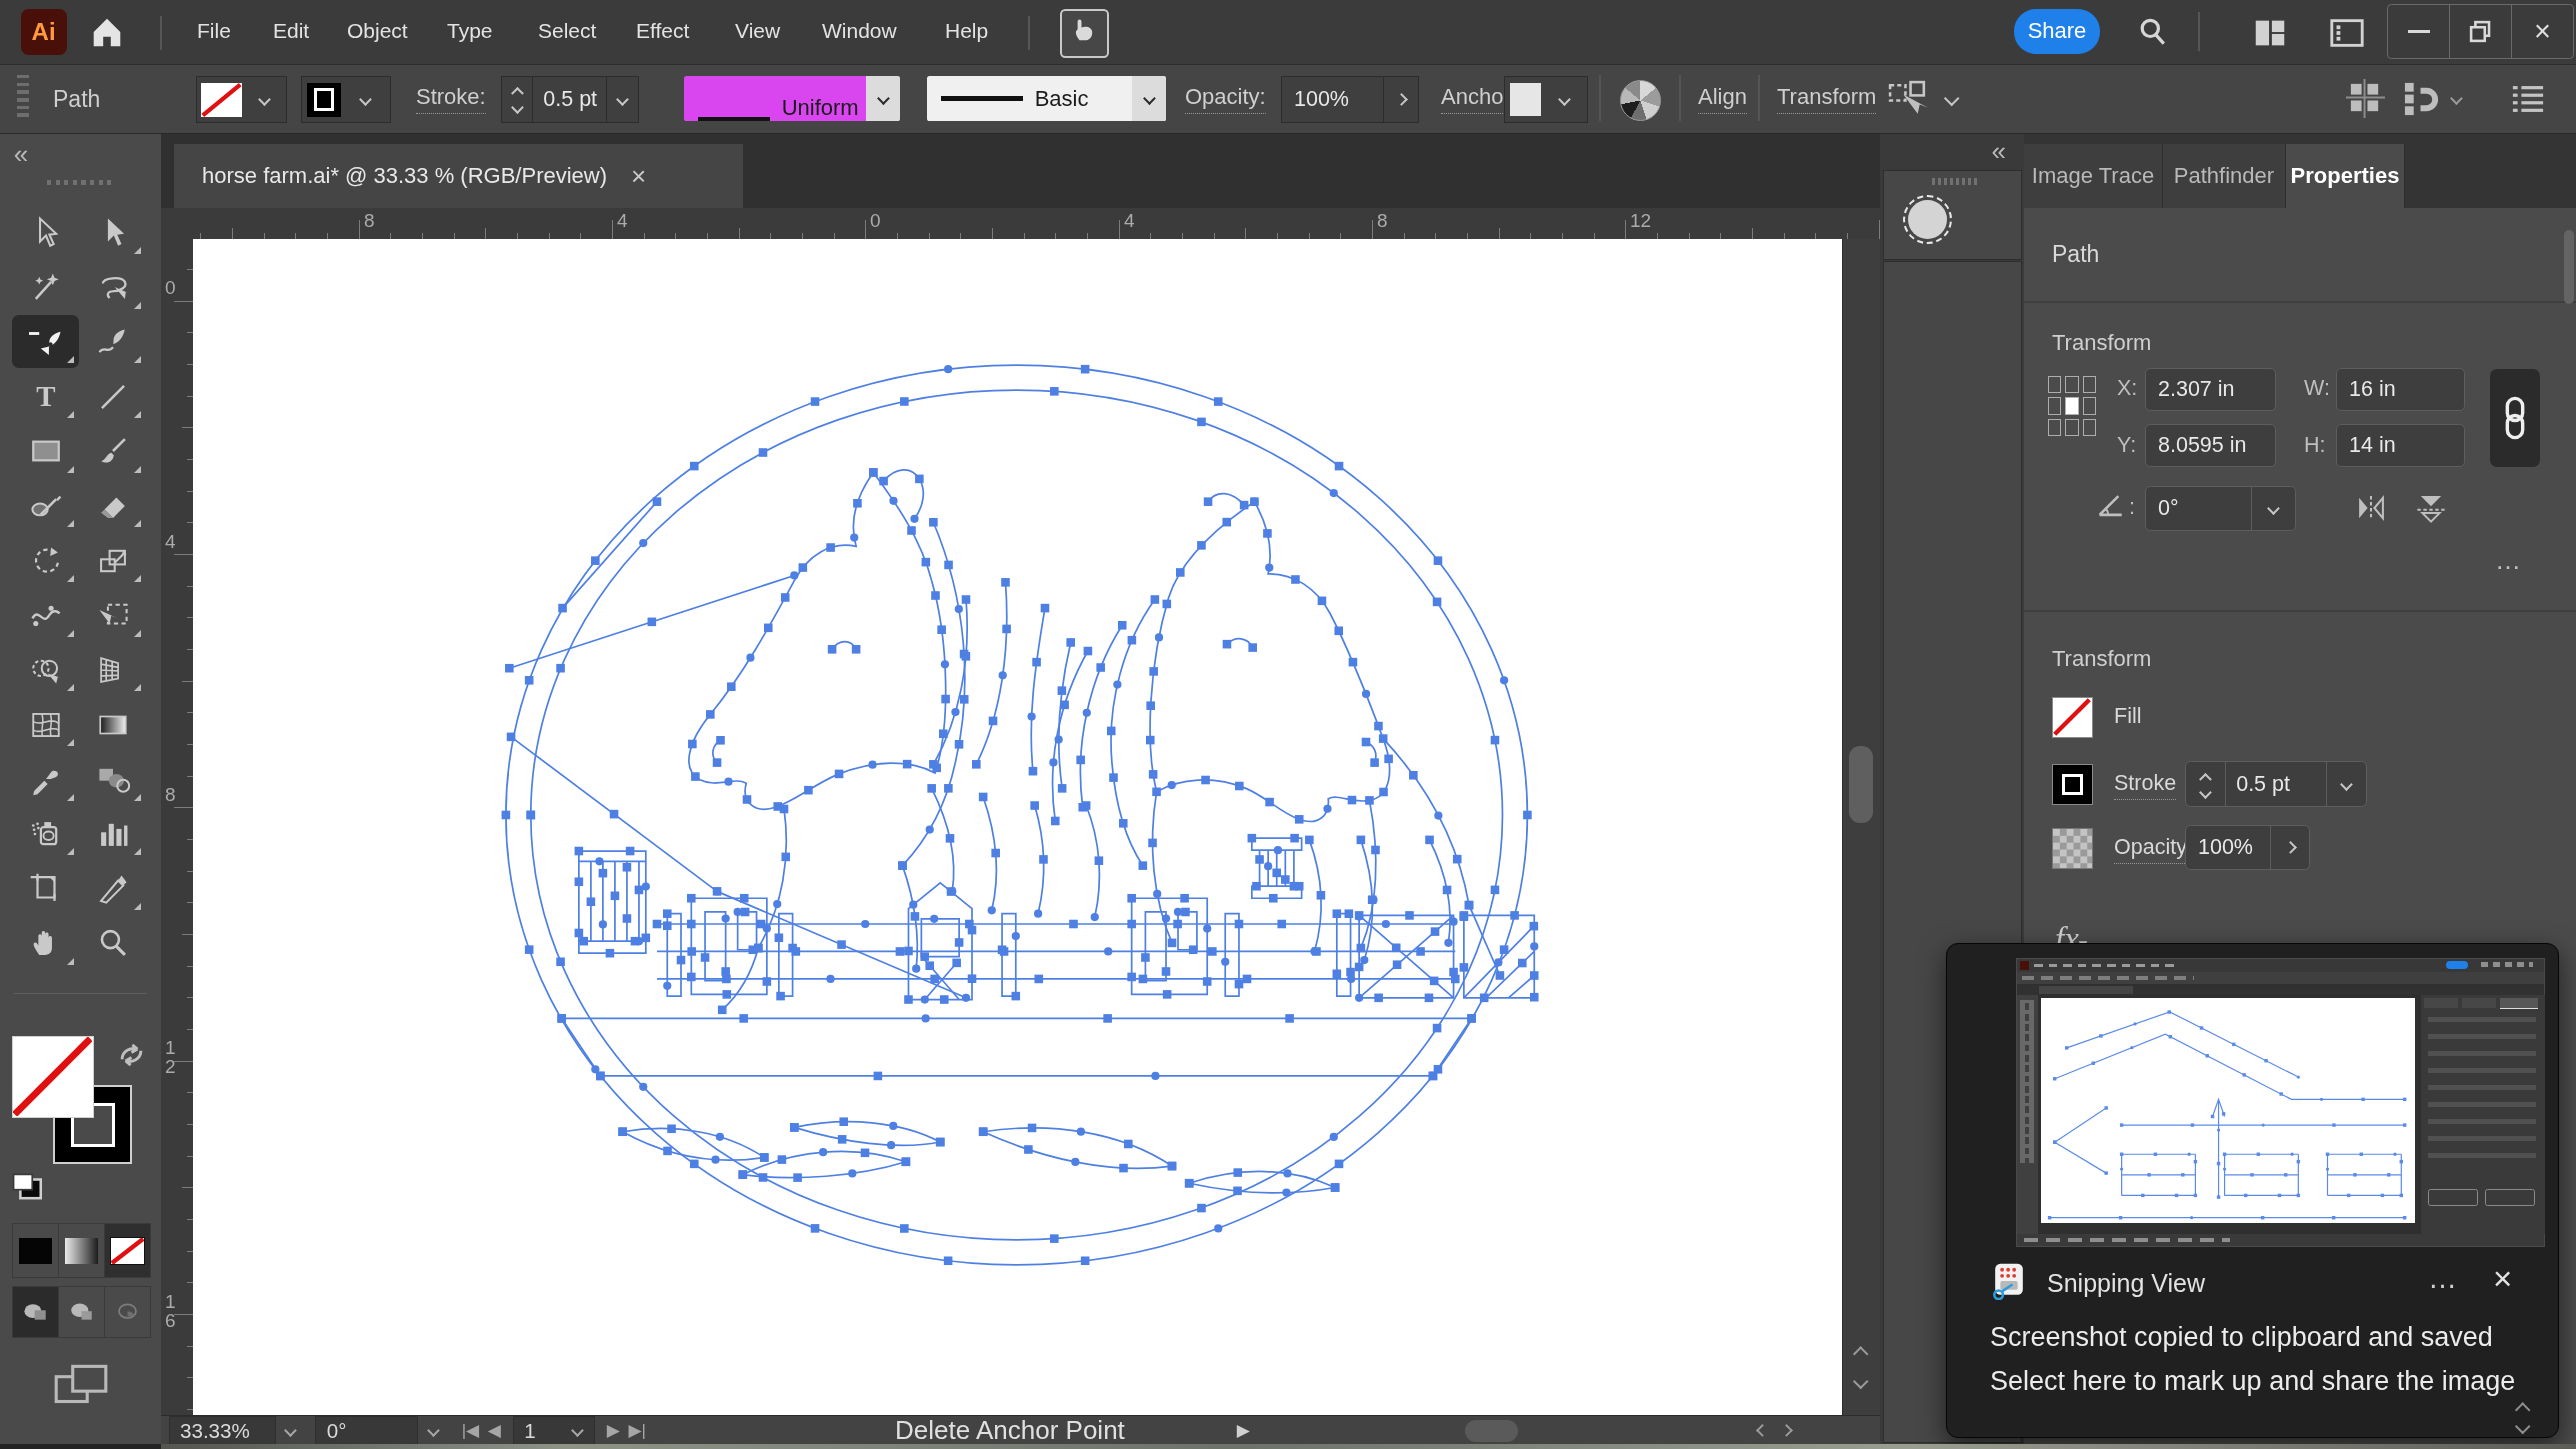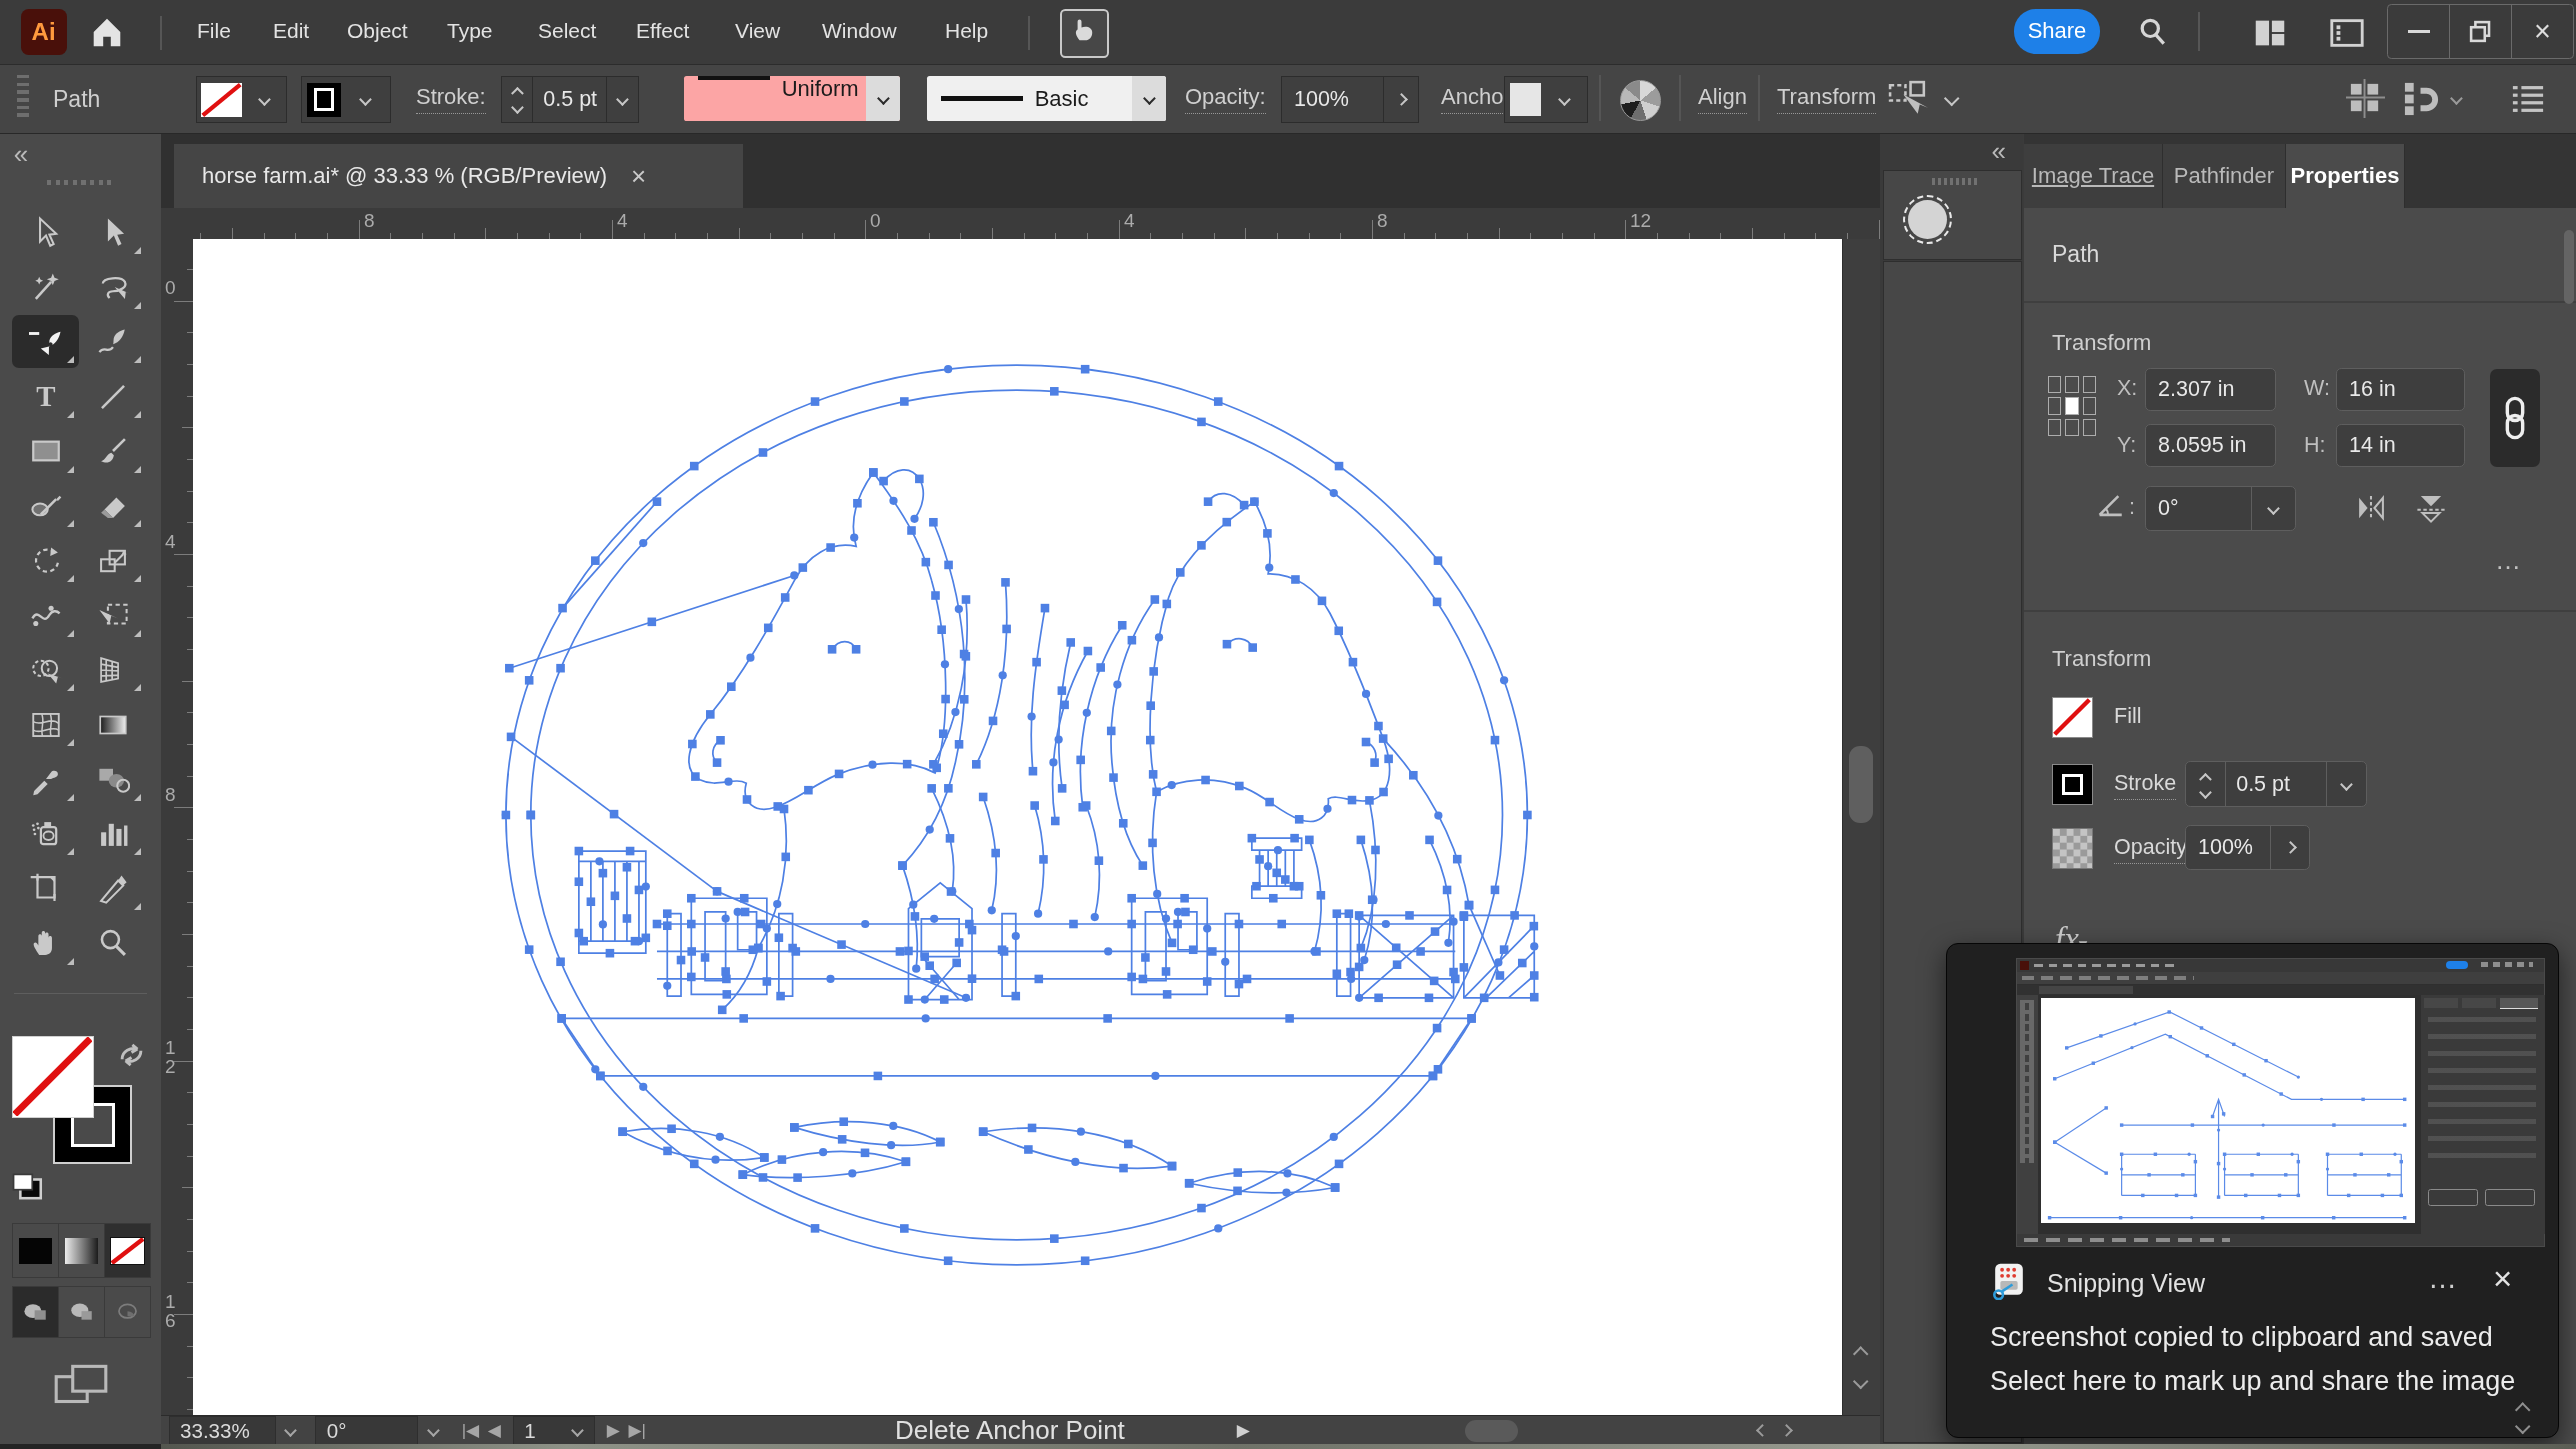--- a/index.html
+++ b/index.html
@@ -126,21 +126,21 @@
       <span class="cv s" style="margin-bottom:3.4px;"></span>
     </div>
     <div class="abs combo" style="left:532px;top:11px;width:105px;height:45px;">
       <span style="font-size:21.5px;color:#E8E8E8;padding-left:10.3px;flex:1;">0.5 pt</span>
       <div class="sep"></div>
       <div style="width:31px;display:flex;justify-content:center;">
           <span class="cv s"></span>
         </div>
     </div>
 
-    <div class="abs" style="left:684px;top:11px;width:216px;height:45px;background:#fca5a5;border-radius:2.6px;display:flex;align-items:flex-start;">
+    <div class="abs" style="left:684px;top:11px;width:216px;height:45px;background:#d946ef;border-radius:2.6px;display:flex;align-items:flex-end;">
       <div style="width:72px;height:4.3px;background:#111;margin-left:13.7px;"></div>
       <span style="color:#1B1B1B;font-size:22px;margin-left:12px;flex:1;">Uniform</span>
       <div style="width:34px;height:100%;background:#DCDCDC;display:flex;align-items:center;justify-content:center;border-radius:0 2.6px 2.6px 0;">
           <span class="cv s dk"></span>
         </div>
     </div>
 
     <div class="abs" style="left:927px;top:11px;width:239px;height:45px;background:#F0F0F0;border-radius:2.6px;display:flex;align-items:center;">
       <div style="width:82px;height:4.3px;background:#111;margin-left:13.7px;"></div>
       <span style="color:#1B1B1B;font-size:22px;margin-left:12px;flex:1;">Basic</span>
@@ -1091,21 +1091,21 @@
     <span class="abs" style="right:17px;top:1.7px;font-size:26px;color:#B9B9B9;">«</span>
     <div class="abs" style="left:3.4px;top:36px;width:137px;height:88px;background:#474747;border:0.9px solid #2E2E2E;">
       <div style="position:absolute;left:48px;top:6.9px;width:45px;height:6.9px;background:repeating-linear-gradient(90deg,#717171 0 2.6px,transparent 2.6px 6px);"></div>
       <div style="position:absolute;left:24px;top:29px;width:39px;height:39px;border-radius:50%;background:#D4D4D4;outline:2.6px dashed #E9E9E9;outline-offset:3.4px;"></div>
     </div>
     <div class="abs" style="left:3.4px;top:127px;width:137px;height:1180px;background:#474747;border:0.9px solid #2E2E2E;"></div>
   </div>
 
   <div class="abs" style="left:2024px;top:134px;width:552px;height:1315px;background:#343434;">
     <div class="abs" style="left:0;top:10.3px;width:552px;height:64px;display:flex;">
-      <div class="ptab" style="width:138px;text-decoration:underline;">
+      <div class="ptab" style="width:138px;">
           <span>Image Trace</span>
         </div>
       <div class="ptab" style="width:122px;">
           <span>Pathfinder</span>
         </div>
       <div class="ptab on" style="width:118px;">
           <span>Properties</span>
         </div>
     </div>
     <div class="abs" style="left:0;top:74px;width:552px;height:1242px;background:#4B4B4B;">

